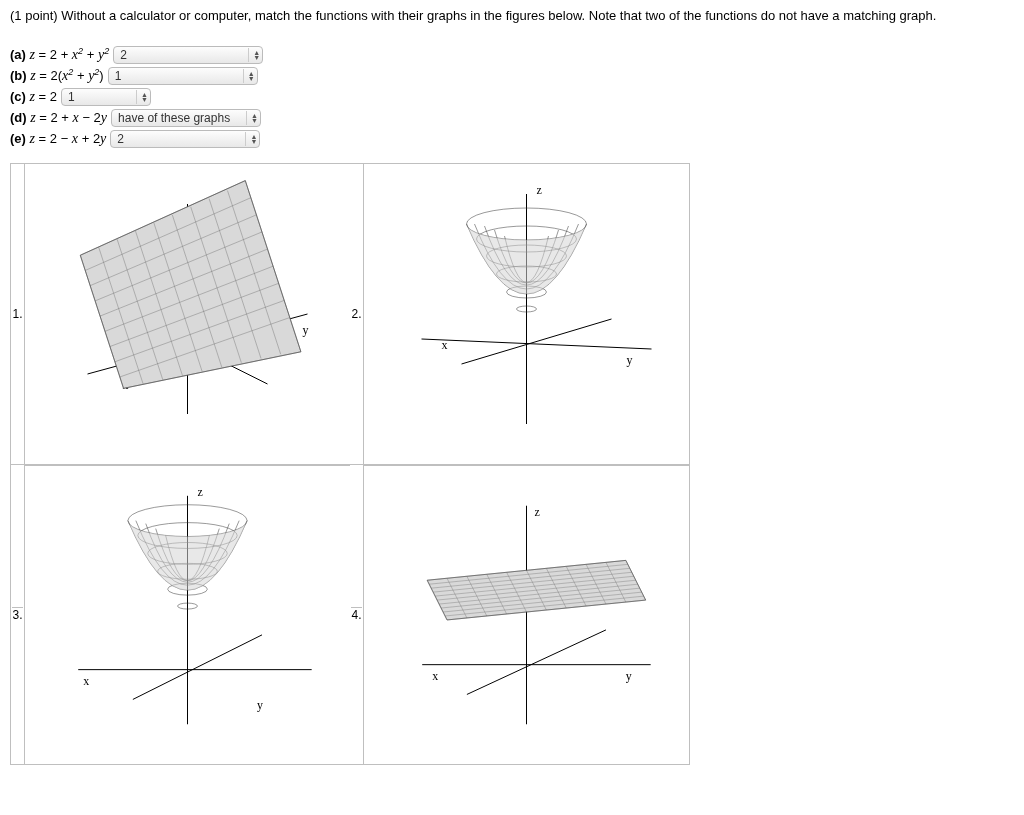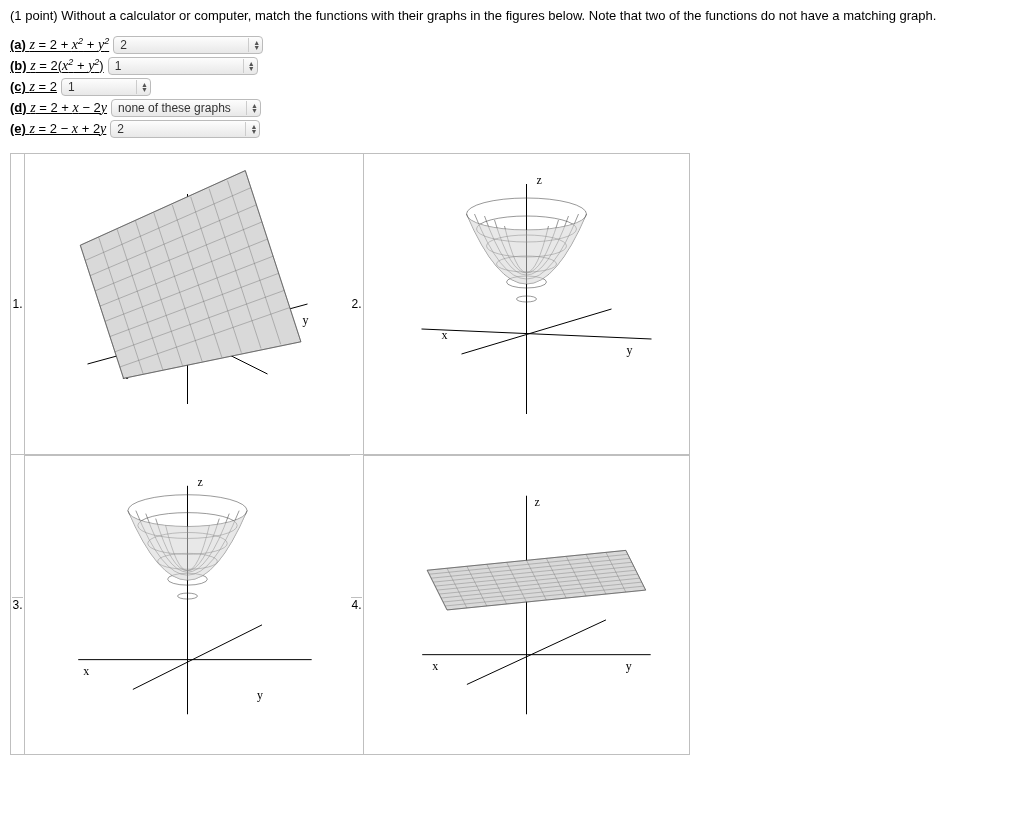--- a/index.html
+++ b/index.html
@@ -5,32 +5,31 @@
   * { box-sizing: border-box; }
   body {
     margin: 0;
     padding: 8px 10px;
     font-family: Arial, Helvetica, sans-serif;
     font-size: 13px;
     color: #000;
     background: #fff;
     width: 1024px;
   }
-  .prompt { margin-bottom: 12px; }
+  .prompt { margin-bottom: 22px; }
   .options { margin-bottom: 14px; }
   .opt-row {
     display: flex;
     align-items: center;
     margin: 1px 0;
     height: 20px;
   }
   .opt-label {
     white-space: nowrap;
     font-family: Arial, sans-serif;
-    text-decoration: underline;
   }
   .opt-label b { font-weight: bold; }
   .eq { font-style: italic; font-family: "Times New Roman", serif; font-size: 14px; }
   .sup { font-size: 9px; vertical-align: super; font-style: italic; }
   .select {
     display: inline-flex;
     align-items: center;
     justify-content: space-between;
     height: 18px;
     border: 1px solid #bbb;
@@ -107,21 +106,21 @@
     <span class="opt-label"><b>(c)</b> <span class="eq">z</span> = 2</span>
     <span class="select" style="min-width:90px">
       <span>1</span>
       <span class="arrows">▲<br>▼</span>
     </span>
   </div>
 
   <div class="opt-row">
     <span class="opt-label"><b>(d)</b> <span class="eq">z</span> = 2 + <span class="eq">x</span> − 2<span class="eq">y</span></span>
     <span class="select">
-      <span>none of these graphs</span>
+      <span>have of these graphs</span>
       <span class="arrows">▲<br>▼</span>
     </span>
   </div>
 
   <div class="opt-row">
     <span class="opt-label"><b>(e)</b> <span class="eq">z</span> = 2 − <span class="eq">x</span> + 2<span class="eq">y</span></span>
     <span class="select">
       <span>2</span>
       <span class="arrows">▲<br>▼</span>
     </span>

